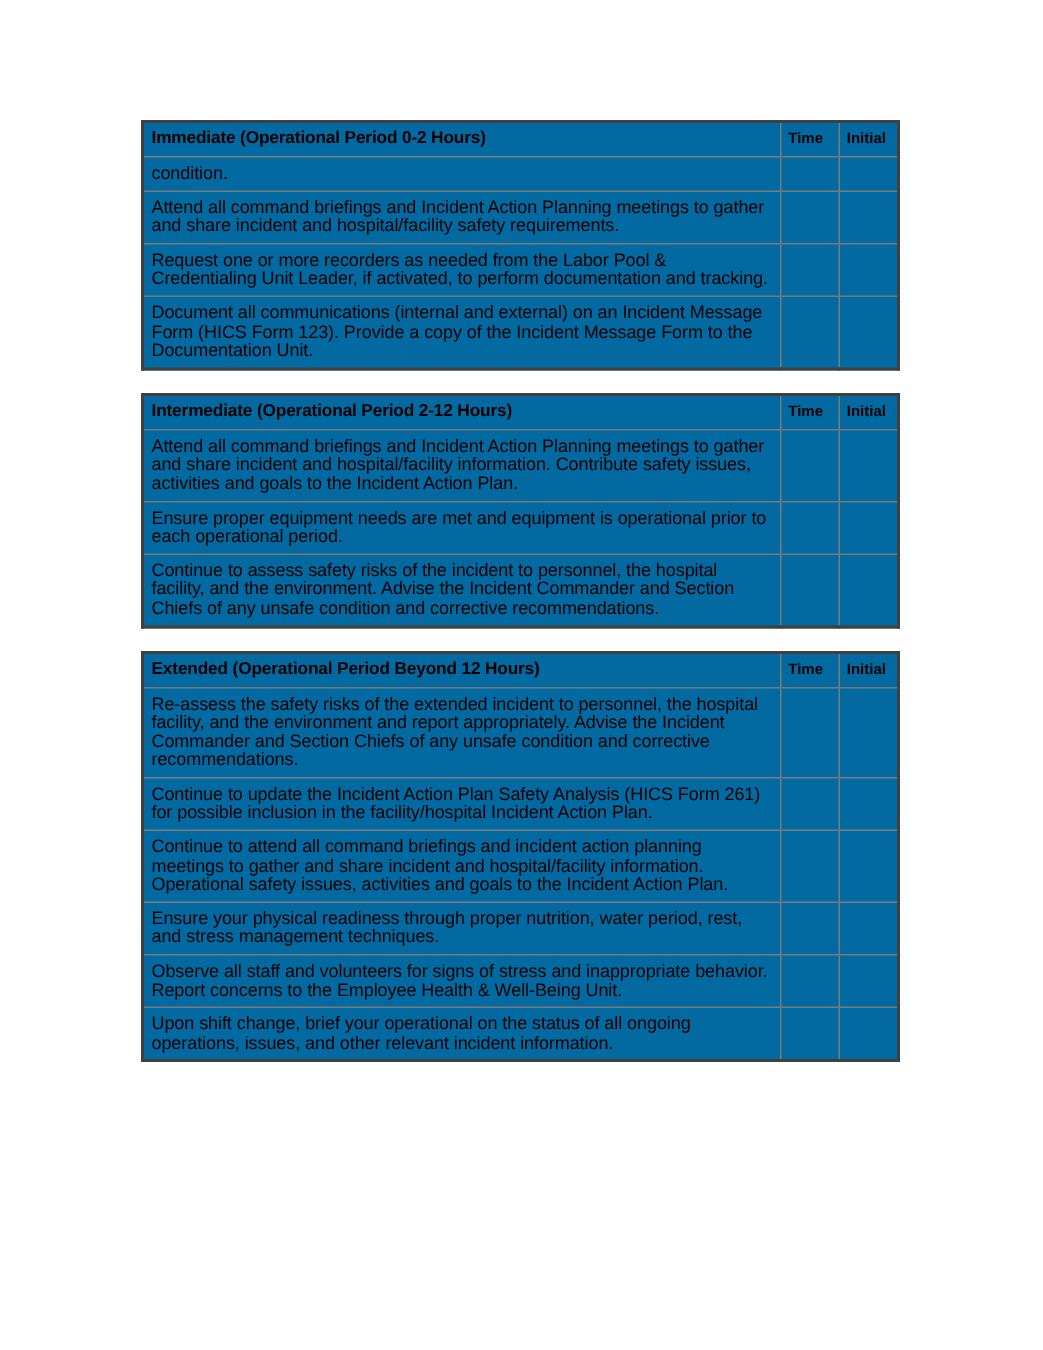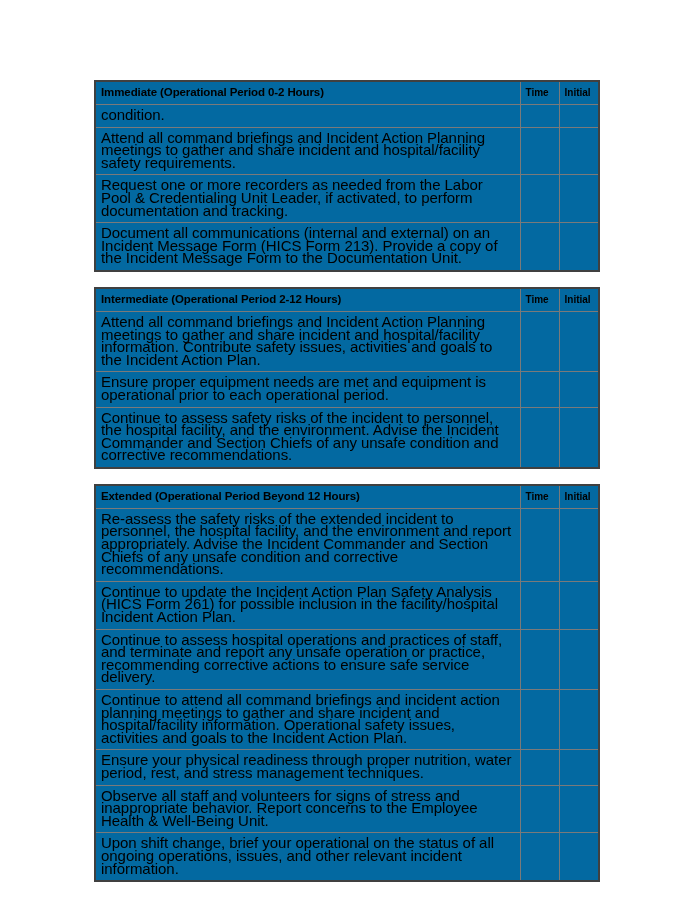--- a/index.html
+++ b/index.html
@@ -57,21 +57,21 @@
   }
   thead th.hdr-title {
     font-size: 11.5px;
     letter-spacing: -0.1px;
   }
   thead th.hdr-col {
     font-size: 10px;
   }
 
   tbody td.task-cell {
-    font-size: 15px;
+    font-size: 12px;
     line-height: 12.6px;
     letter-spacing: -0.05px;
     margin-left: 36px;
   }
   tbody td.fill-cell {
     font-size: 9.6px;
   }
 </style>
 </head>
 <body>
@@ -101,21 +101,21 @@
           <td class="task-cell">Attend all command briefings and Incident Action Planning meetings to gather and share incident and hospital/facility safety requirements.</td>
           <td class="fill-cell">&nbsp;</td>
           <td class="fill-cell">&nbsp;</td>
         </tr>
         <tr>
           <td class="task-cell">Request one or more recorders as needed from the Labor Pool &amp; Credentialing Unit Leader, if activated, to perform documentation and tracking.</td>
           <td class="fill-cell">&nbsp;</td>
           <td class="fill-cell">&nbsp;</td>
         </tr>
         <tr>
-          <td class="task-cell">Document all communications (internal and external) on an Incident Message Form (HICS Form 213).  Provide a copy of the Incident Message Form to the Documentation Unit.</td>
+          <td class="task-cell">Document all communications (internal and external) on an Incident Message Form (HICS Form 123).  Provide a copy of the Incident Message Form to the Documentation Unit.</td>
           <td class="fill-cell">&nbsp;</td>
           <td class="fill-cell">&nbsp;</td>
         </tr>
       </tbody>
     </table>
     <table class="section-table">
       <colgroup>
         <col class="col-task">
         <col class="col-time">
         <col class="col-initial">
@@ -163,25 +163,20 @@
           <td class="task-cell">Re-assess the safety risks of the extended incident to personnel, the hospital facility, and the environment and report appropriately.  Advise the Incident Commander and Section Chiefs of any unsafe condition and corrective recommendations.</td>
           <td class="fill-cell">&nbsp;</td>
           <td class="fill-cell">&nbsp;</td>
         </tr>
         <tr>
           <td class="task-cell">Continue to update the Incident Action Plan Safety Analysis (HICS Form 261) for possible inclusion in the facility/hospital Incident Action Plan.</td>
           <td class="fill-cell">&nbsp;</td>
           <td class="fill-cell">&nbsp;</td>
         </tr>
         <tr>
-          <td class="task-cell">Continue to assess hospital operations and practices of staff, and terminate and report any unsafe operation or practice, recommending corrective actions to ensure safe service delivery.</td>
-          <td class="fill-cell">&nbsp;</td>
-          <td class="fill-cell">&nbsp;</td>
-        </tr>
-        <tr>
           <td class="task-cell">Continue to attend all command briefings and incident action planning meetings to gather and share incident and hospital/facility information.  Operational safety issues, activities and goals to the Incident Action Plan.</td>
           <td class="fill-cell">&nbsp;</td>
           <td class="fill-cell">&nbsp;</td>
         </tr>
         <tr>
           <td class="task-cell">Ensure your physical readiness through proper nutrition, water period, rest, and stress management techniques.</td>
           <td class="fill-cell">&nbsp;</td>
           <td class="fill-cell">&nbsp;</td>
         </tr>
         <tr>

